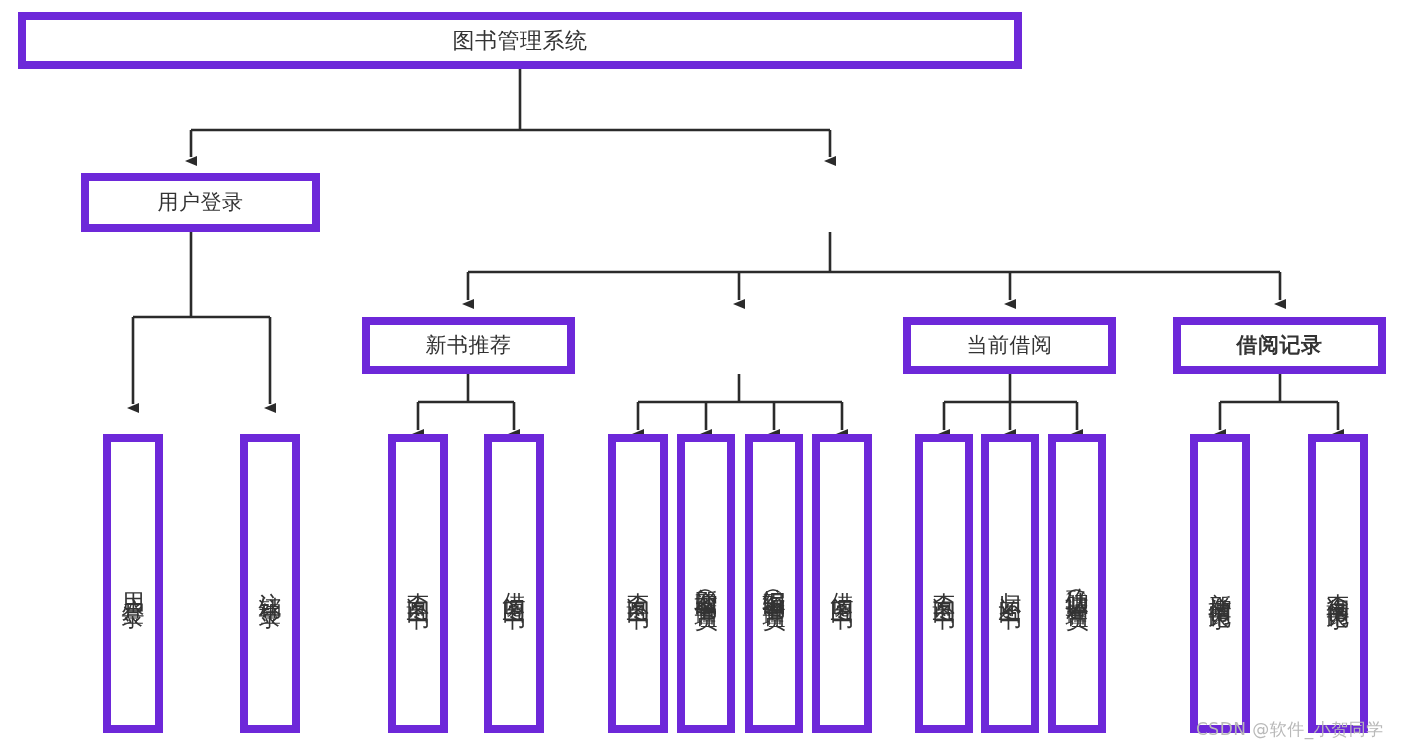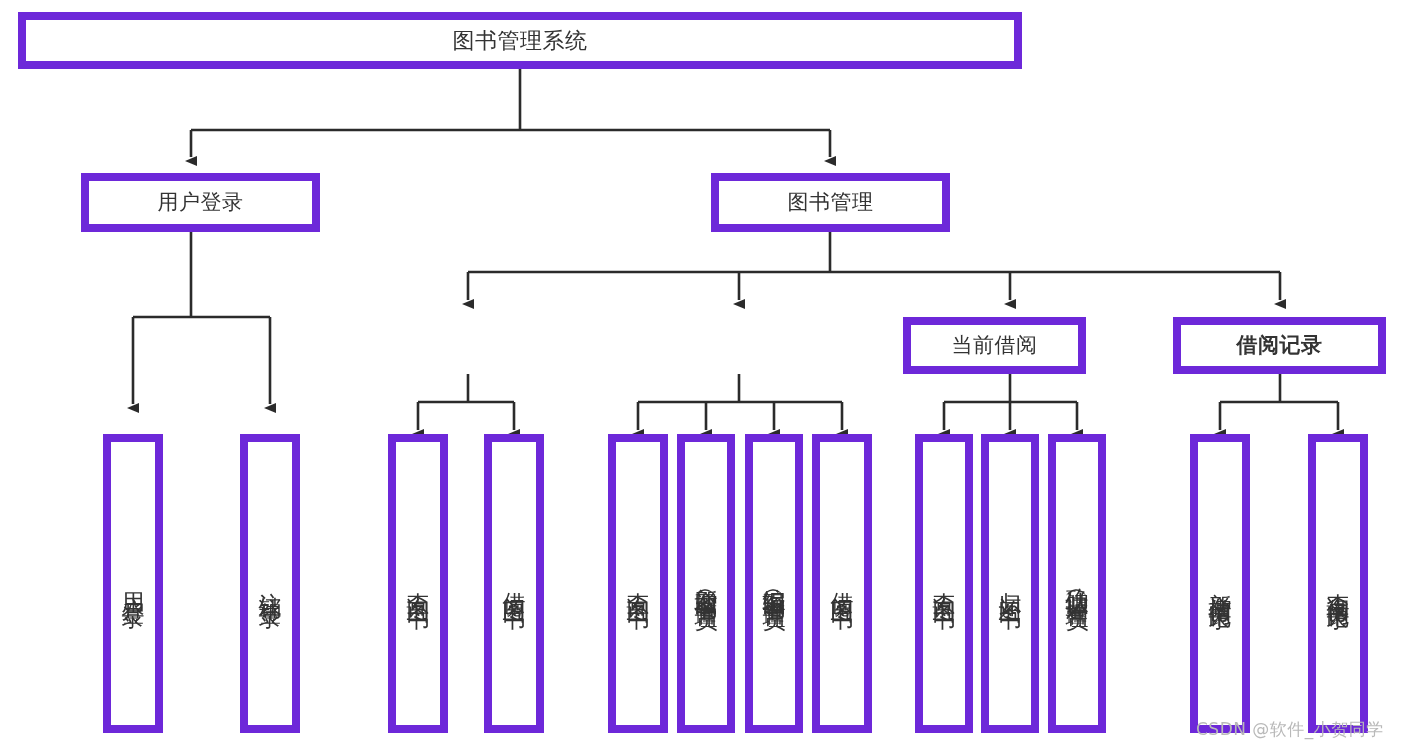--- a/index.html
+++ b/index.html
@@ -136,25 +136,25 @@
     </g>
   </svg>
 
   <div class="node horiz root" style="left:18px; top:12px; width:1004px; height:57px;">
     <span class="label">图书管理系统</span>
   </div>
 
   <div class="node horiz" style="left:81px; top:173px; width:239px; height:59px;">
     <span class="label">用户登录</span>
   </div>
-  <div class="node horiz" style="left:711px; top:173px; width:239px; height:59px;">
-    <span class="label">图书管理</span>
-  </div>
-
-  <div class="node horiz" style="left:903px; top:317px; width:183px; height:57px;">
+
+  <div class="node horiz" style="left:362px; top:317px; width:213px; height:57px;">
+    <span class="label">新书推荐</span>
+  </div>
+  <div class="node horiz" style="left:903px; top:317px; width:213px; height:57px;">
     <span class="label">当前借阅</span>
   </div>
   <div class="node horiz" style="left:1173px; top:317px; width:213px; height:57px;font-weight:bold;">
     <span class="label">借阅记录</span>
   </div>
 
   <div class="node vert" style="left:103px; top:434px; width:60px; height:299px;">
     <span class="label">用户登录</span>
   </div>
   <div class="node vert" style="left:240px; top:434px; width:60px; height:299px;">

